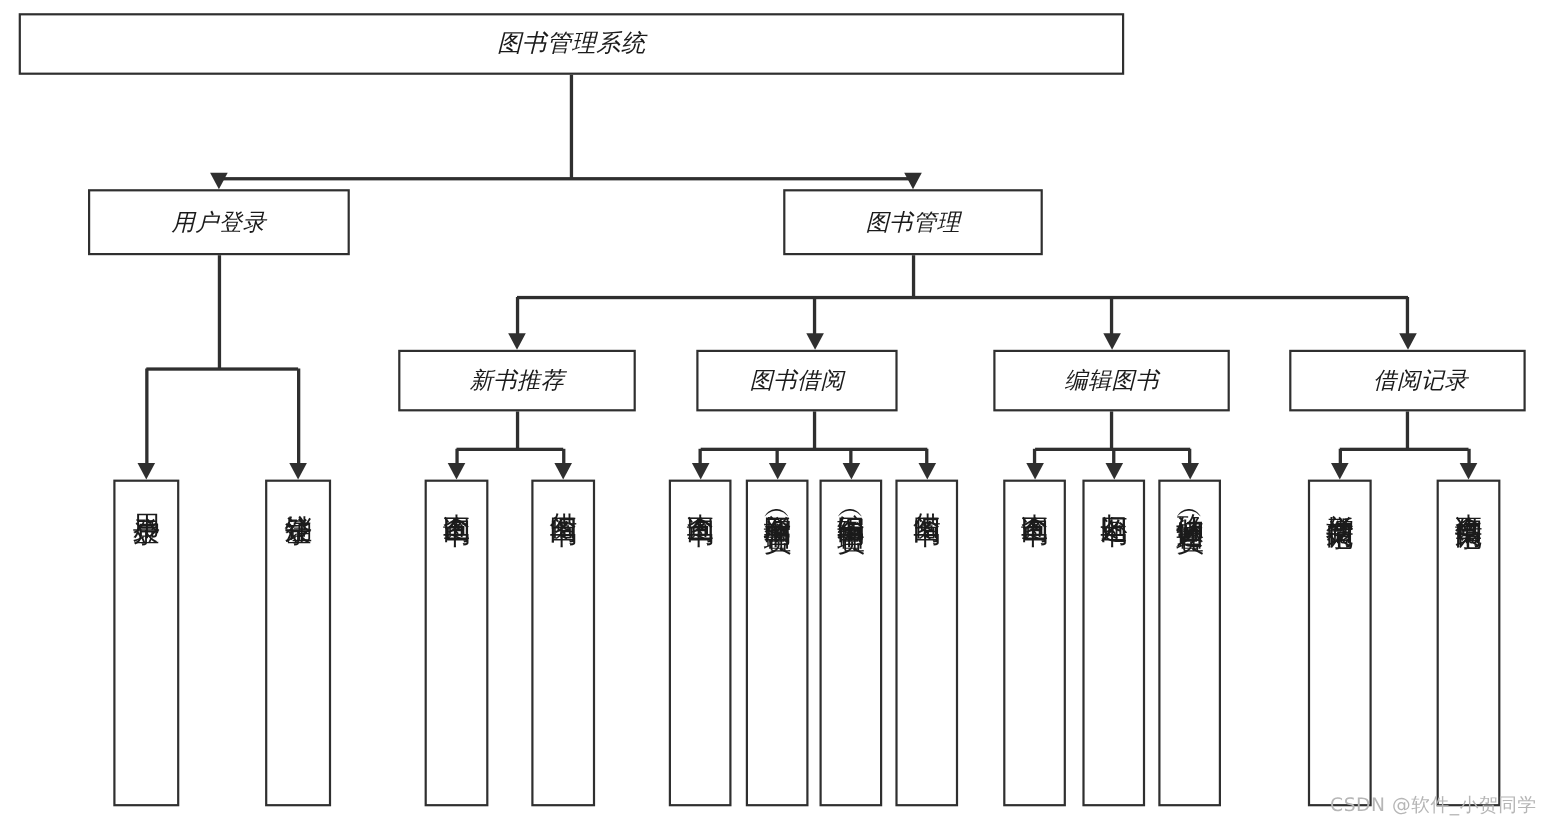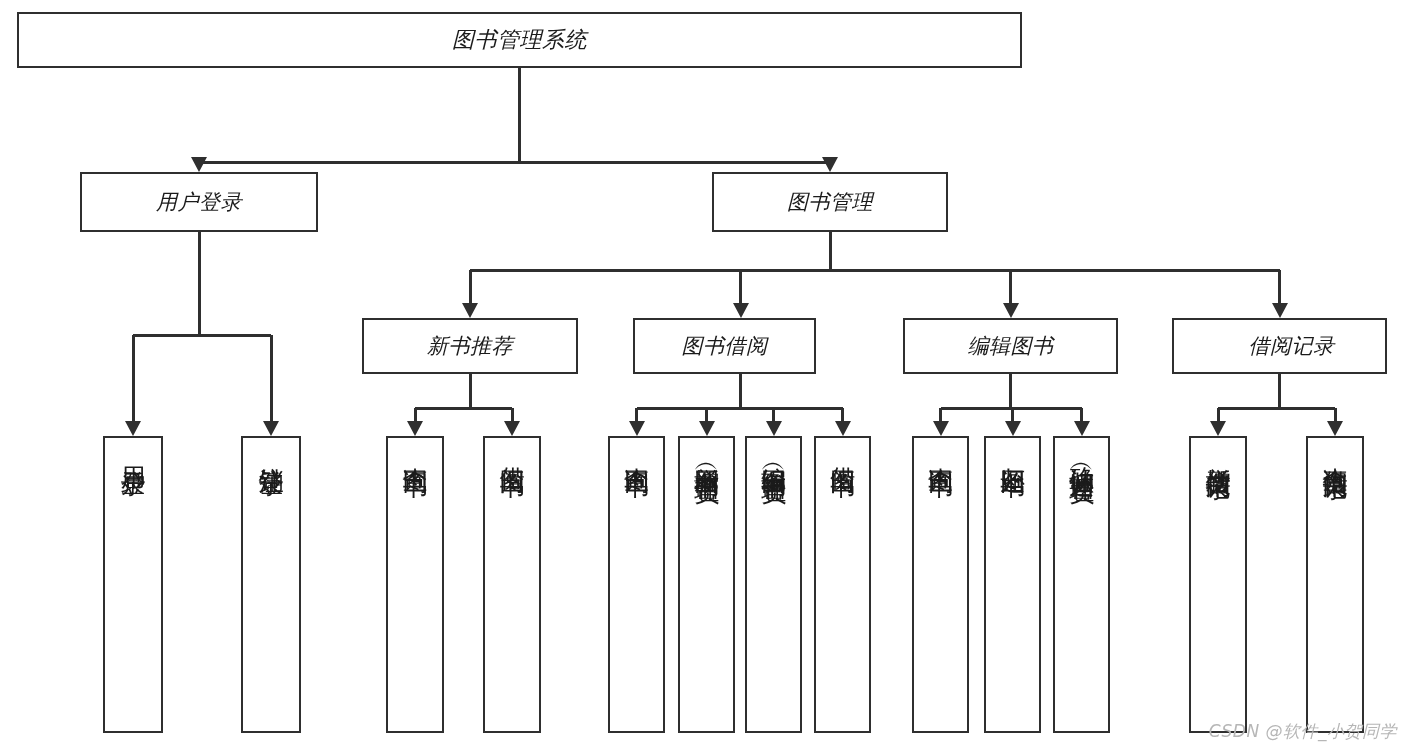--- a/index.html
+++ b/index.html
@@ -54,21 +54,20 @@
   }
   #watermark{
     position:absolute;
     right:8px;
     bottom:4px;
     font-size:17px;
     color:#b6b6b6;
     letter-spacing:0.5px;
     user-select:none;
     white-space:nowrap;
-    font-style:italic;
   }
 </style>
 </head>
 <body>
 
 <div id="diagram">
 
   <div class="node h root" id="n-root" style="left: 17px; top: 12px; width: 1005px; height: 56px;">
     <span class="label">图书管理系统</span>
   </div>

